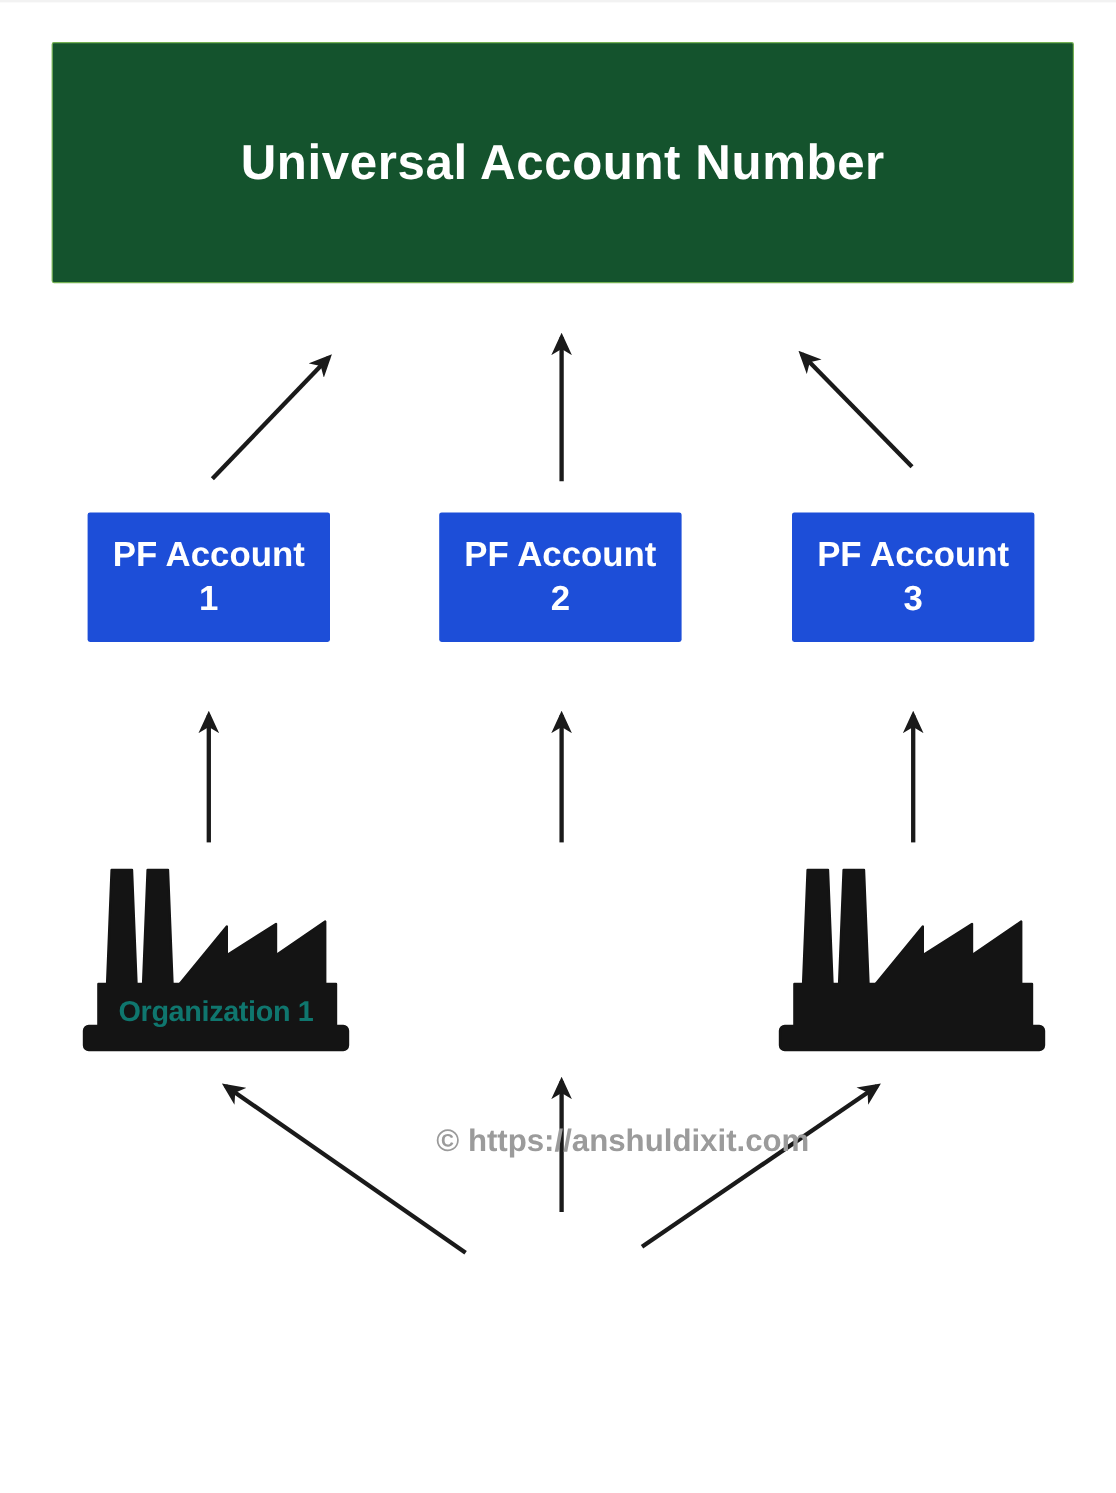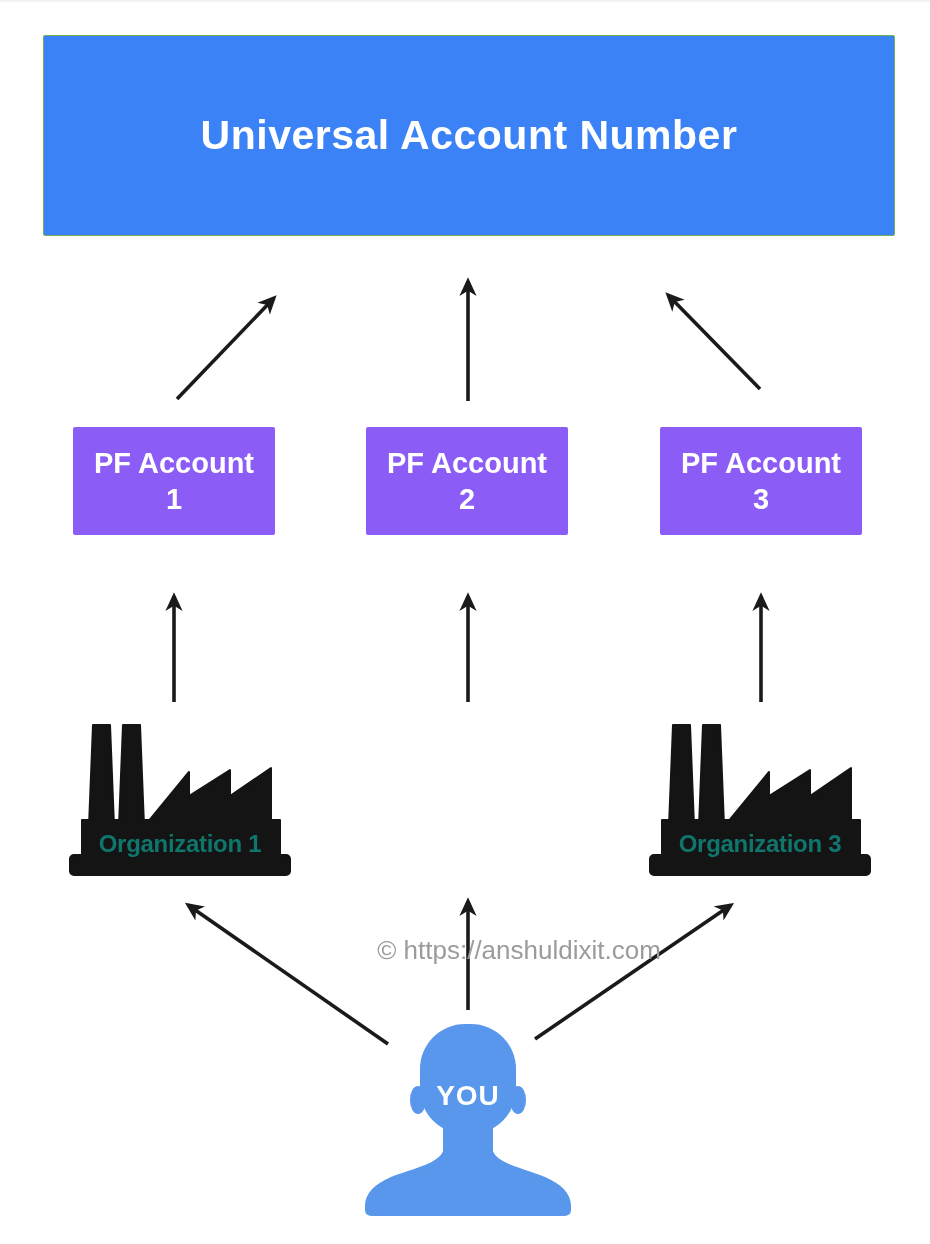--- a/index.html
+++ b/index.html
@@ -7,27 +7,27 @@
     position:relative;
     width:930px;height:1244px;
     background:#ffffff;
     font-family:"Liberation Sans", sans-serif;
     overflow:hidden;
     border-top:2px solid #f2f2f2;
     box-sizing:border-box;
   }
   .uan-box{
     position:absolute;left:43px;top:33px;width:850px;height:199px;
-    background:#3b82f6;border:1px solid #74b053;border-radius:2px;
+    background:#14532d;border:1px solid #74b053;border-radius:2px;
     display:flex;align-items:center;justify-content:center;
     color:#ffffff;font-size:41px;font-weight:bold;letter-spacing:.5px;
   }
   .pf-box{
     position:absolute;top:425px;width:202px;height:108px;
-    background:#8b5cf6;border-radius:2px;
+    background:#1d4ed8;border-radius:2px;
     display:flex;flex-direction:column;align-items:center;justify-content:center;
     color:#ffffff;font-size:29px;font-weight:bold;line-height:36px;text-align:center;
   }
   .pf-1{left:73px;} .pf-2{left:366px;} .pf-3{left:660px;}
   .factory{
     position:absolute;top:720px;width:224px;height:155px;
   }
   .factory-1{left:68px;} .factory-2{left:356px;} .factory-3{left:648px;}
   .factory svg{position:absolute;left:0;top:0;}
   .factory .org-label{
@@ -37,21 +37,21 @@
   }
   .person{
     position:absolute;left:357px;top:1018px;width:222px;height:196px;
   }
   .person .you-label{
     position:absolute;left:0;top:60px;width:100%;
     text-align:center;color:#ffffff;font-size:28px;font-weight:bold;letter-spacing:1px;
   }
   .watermark{
     position:absolute;left:329px;top:933px;width:380px;
-    text-align:center;color:#9b9b9b;font-size:26px;font-weight:400;
+    text-align:center;color:#9b9b9b;font-size:26px;font-weight:700;
   }
   .arrow-layer{position:absolute;left:0;top:0;width:930px;height:1244px;}
 </style>
 </head>
 <body>
 
 <div class="canvas">
 
   <svg class="arrow-layer" viewBox="0 0 930 1244">
     <defs>
@@ -104,30 +104,18 @@
   <div class="factory factory-3">
     <svg width="224" height="155" viewBox="0 0 224 155">
       <g fill="#141414" stroke="#141414" stroke-linejoin="round" stroke-width="2">
         <polygon points="25,3 42,3 46,104 21,104"></polygon>
         <polygon points="55,3 72,3 76,104 51,104"></polygon>
         <polygon points="80,102 80,100 121,50 121,74 162,48 162,74 203,46 203,102"></polygon>
         <rect x="14" y="98" width="198" height="40"></rect>
         <rect x="2" y="133" width="220" height="20" rx="4"></rect>
       </g>
     </svg>
-    <div class="org-label">Organization 3</div>
   </div>
 
   <div class="watermark">© https://anshuldixit.com</div>
 
-  <div class="person">
-    <svg width="222" height="196" viewBox="0 0 222 196">
-      <g fill="#5897ec">
-        <ellipse cx="61" cy="80" rx="8" ry="14"></ellipse>
-        <ellipse cx="161" cy="80" rx="8" ry="14"></ellipse>
-        <rect x="63" y="4" width="96" height="110" rx="45"></rect>
-        <path d="M86,96 L136,96 L136,131 C140,143 164,148 188,157 C204,164 214,173 214,186 L214,190 Q214,196 206,196 L16,196 Q8,196 8,190 L8,186 C8,173 18,164 34,157 C58,148 82,143 86,131 Z"></path>
-      </g>
-    </svg>
-    <div class="you-label">YOU</div>
-  </div>
 
 </div>
 
 </body></html>

